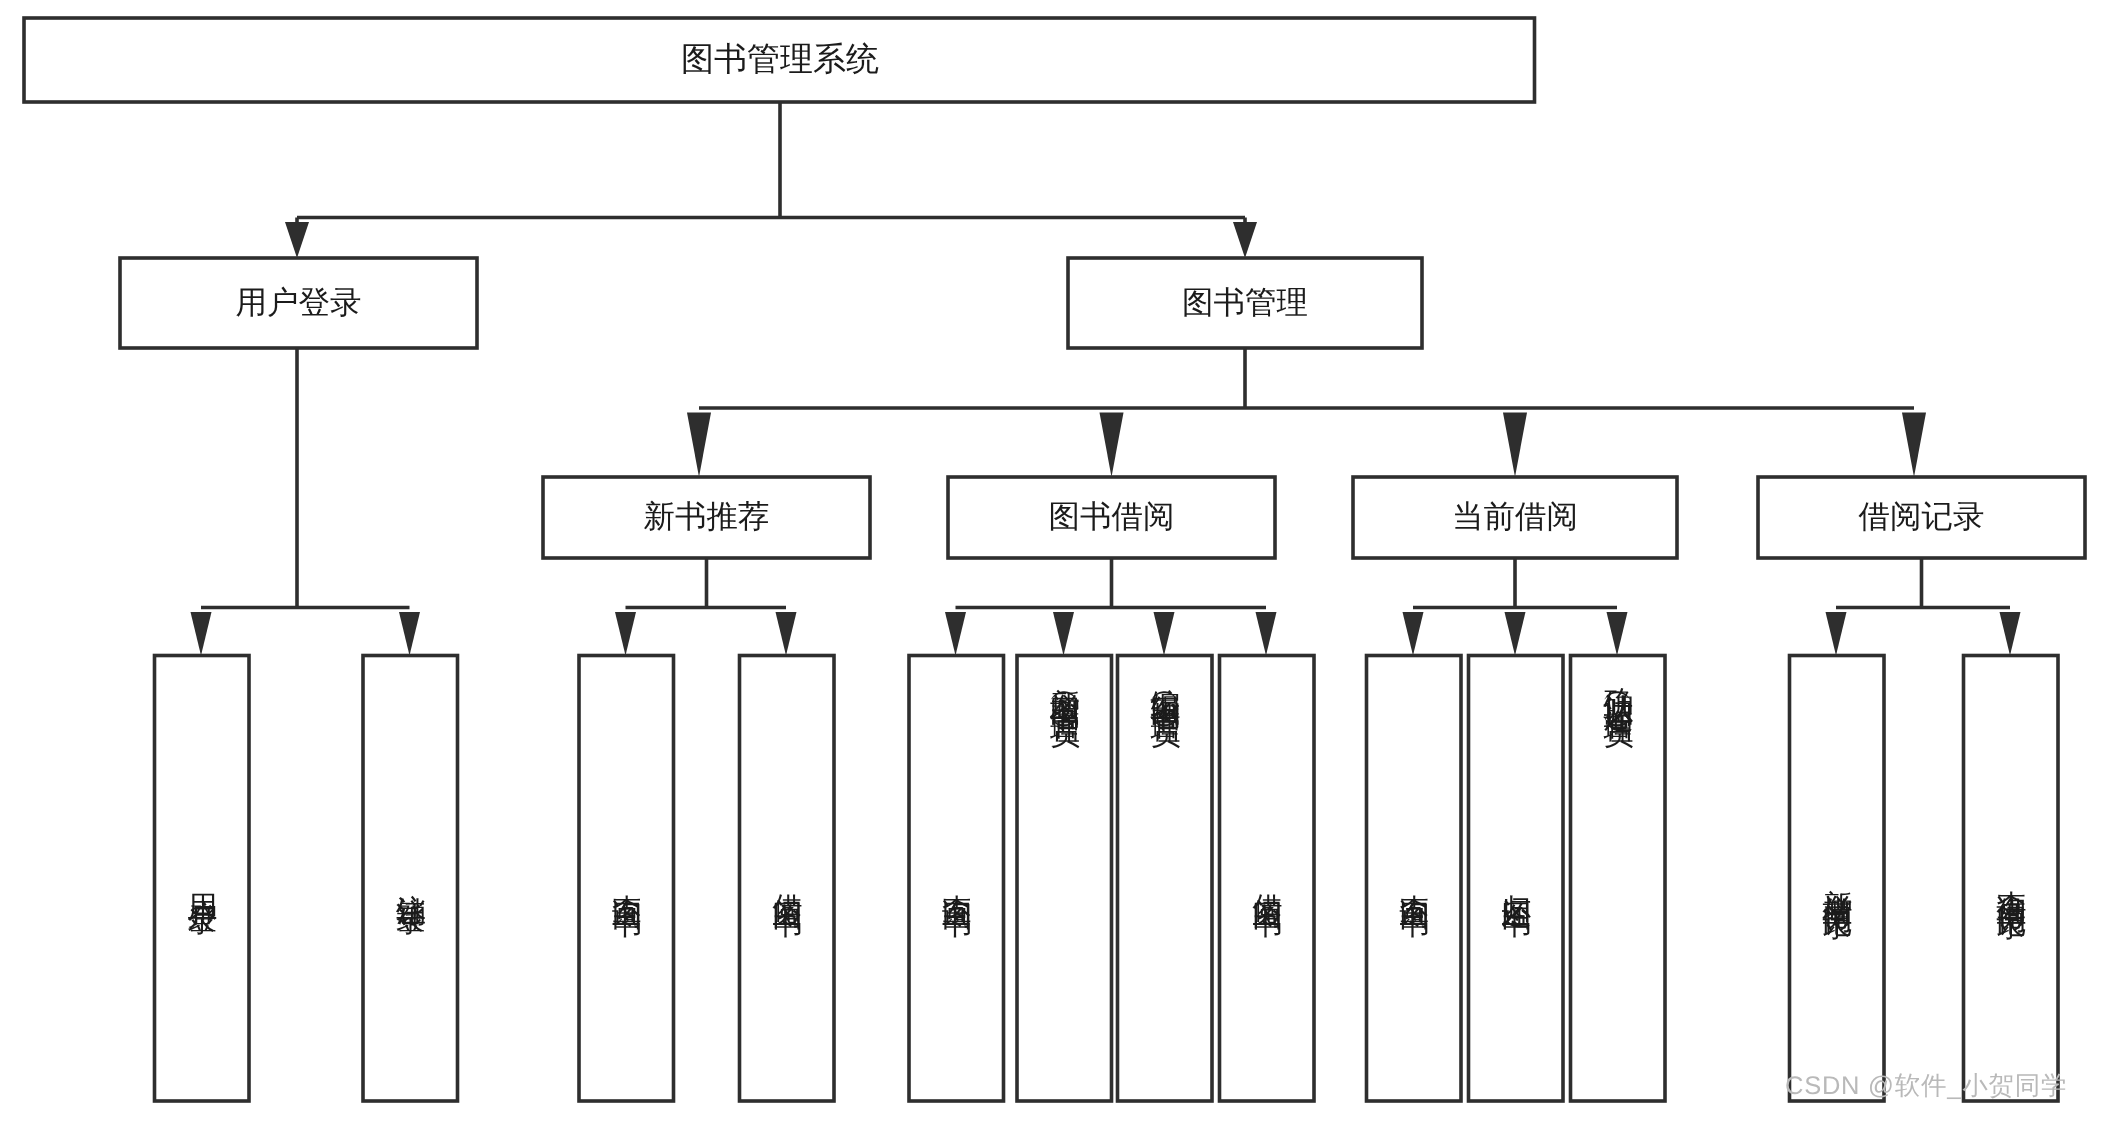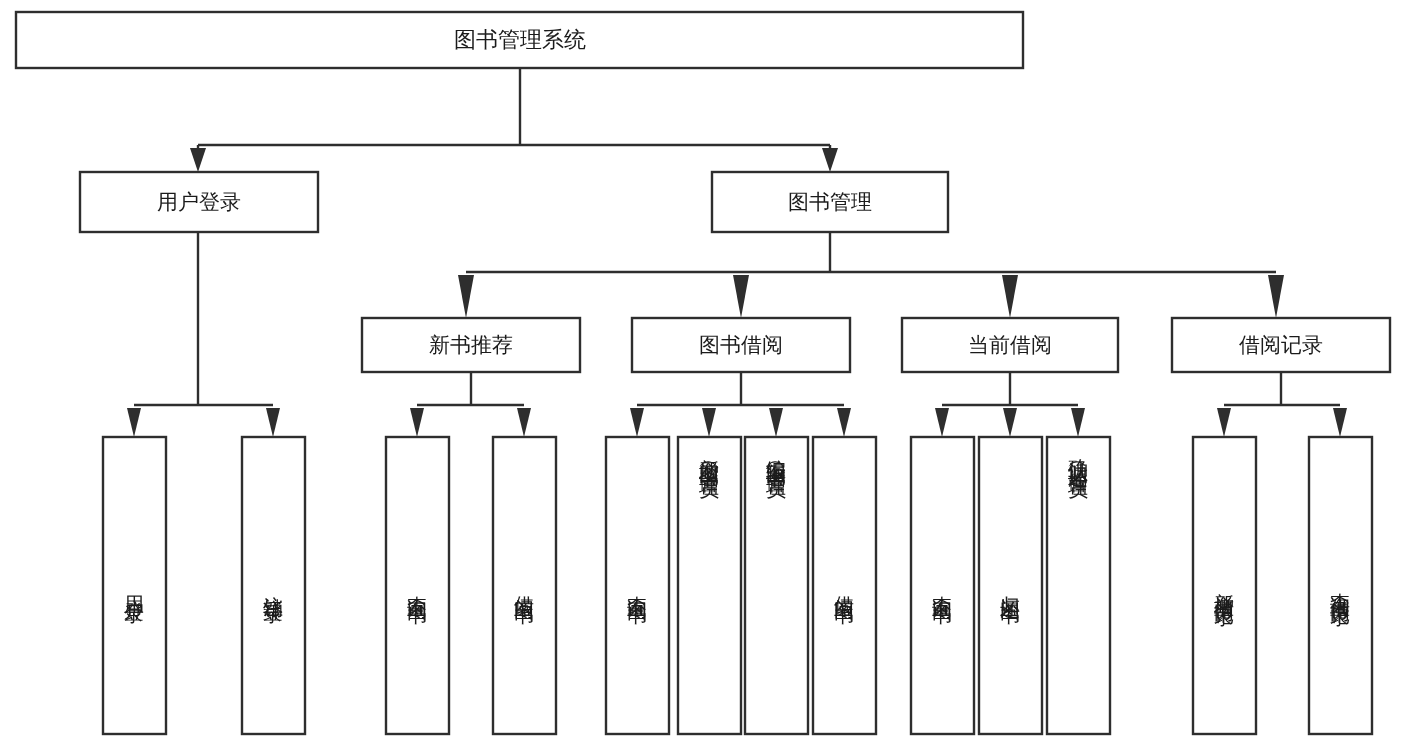--- a/index.html
+++ b/index.html
@@ -221,14 +221,15 @@
     <span class="vert-label">确认归还（管理员）</span>
   </div>
 
   <div class="vert-label-wrap" style="left:1193px; top:437px; width:63px; height:297px; justify-content:center;">
     <span class="vert-label">新增借阅记录</span>
   </div>
   <div class="vert-label-wrap" style="left:1309px; top:437px; width:63px; height:297px; justify-content:center;">
     <span class="vert-label">查询借阅记录</span>
   </div>
 
+  <div class="watermark">CSDN @软件_小贺同学</div>
 
 </div>
 
 </body></html>

